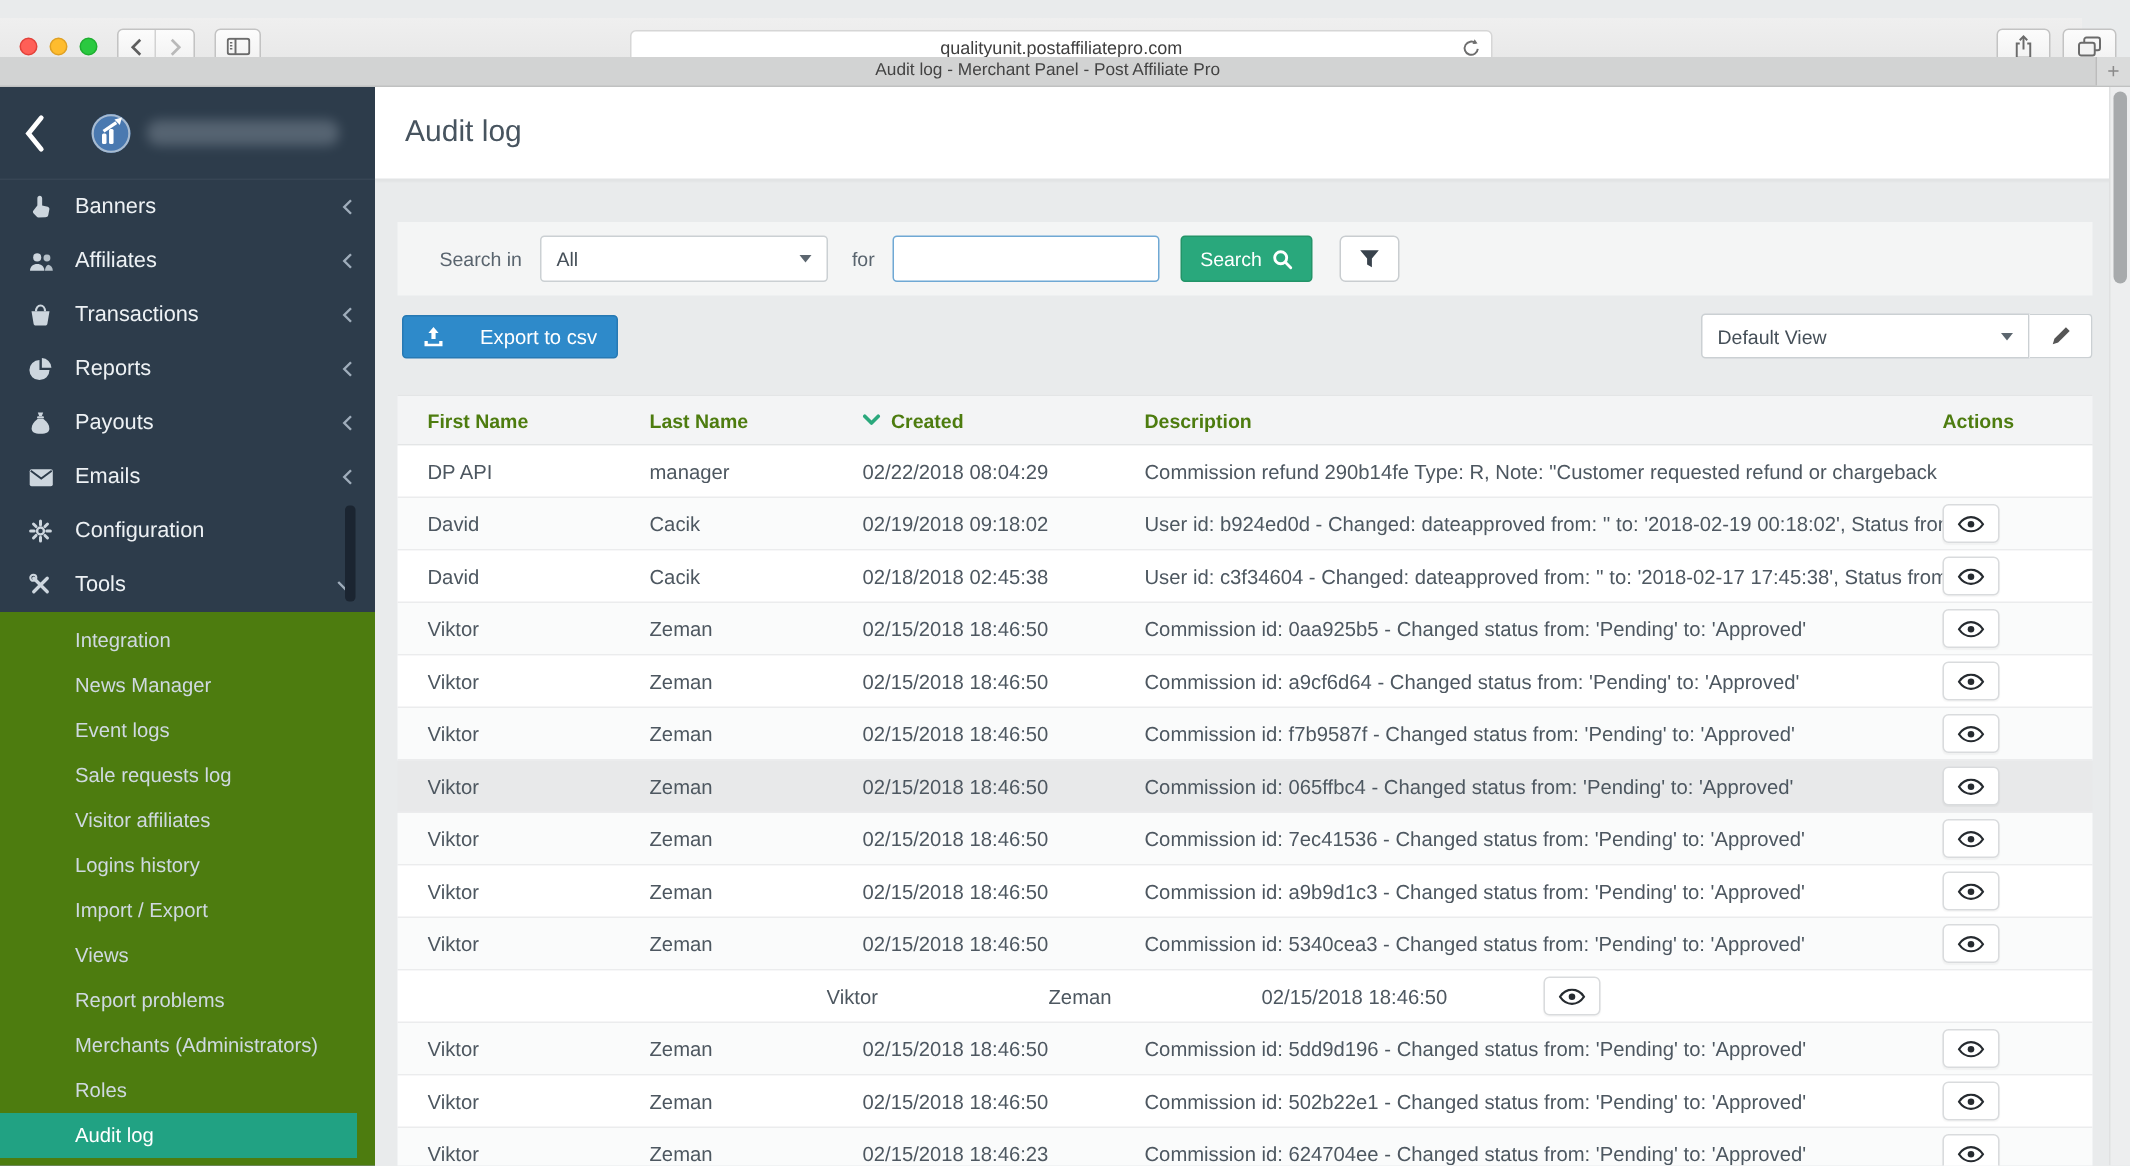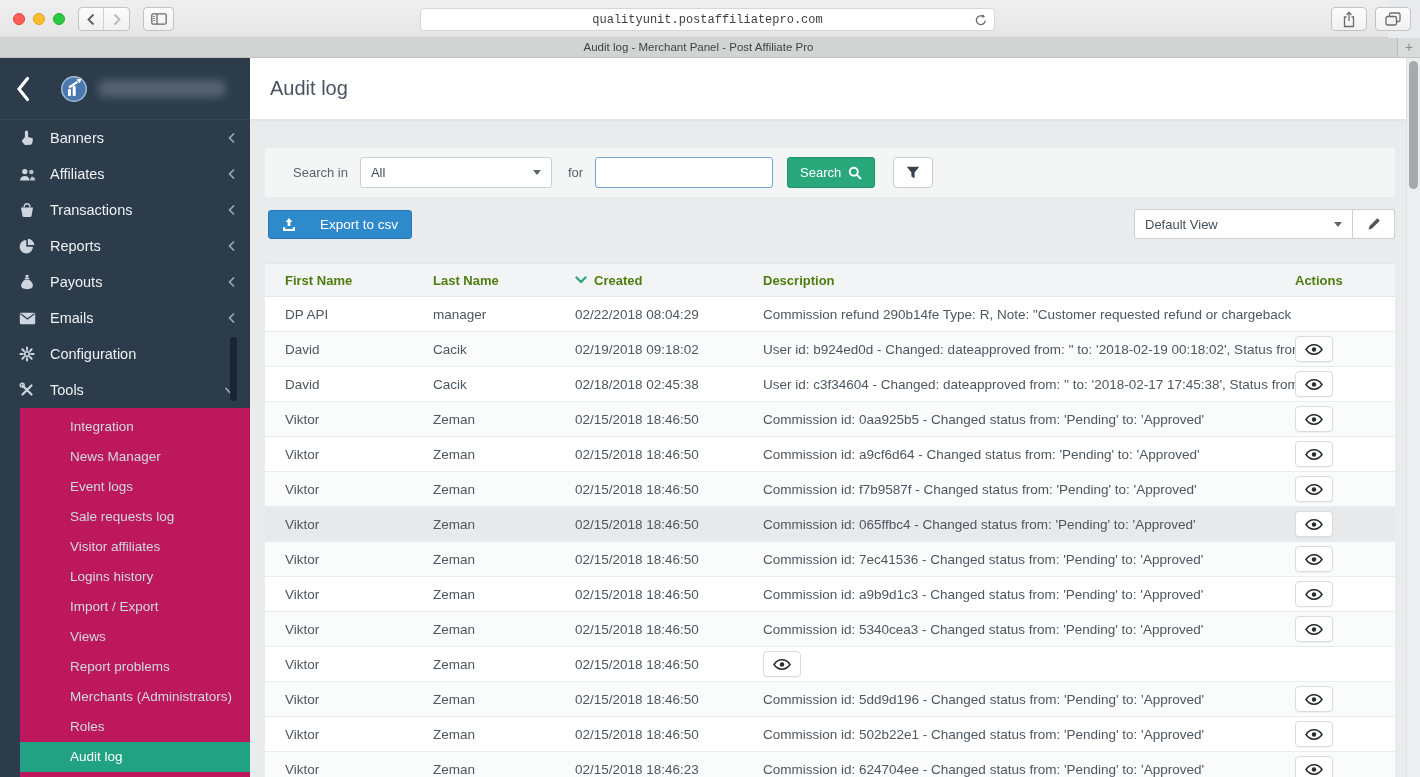--- a/index.html
+++ b/index.html
@@ -1,19 +1,19 @@
 <!DOCTYPE html>
 <html><head>
 <meta charset="utf-8">
 <style>
   * { margin:0; padding:0; box-sizing:border-box; }
   html,body { width:1420px; height:777px; overflow:hidden; font-family:"Liberation Sans",sans-serif; background:#e9ebec; }
 
   
-  .toolbar { position:absolute; top:0; left:0; width:1388px; height:38px; background:linear-gradient(#efefef,#e6e6e6); border-bottom:1px solid #cdcdcd;font-family:Liberation Mono, monospace; }
+  .toolbar { position:absolute; top:12px; left:0; width:1388px; height:38px; background:linear-gradient(#efefef,#e6e6e6); border-bottom:1px solid #cdcdcd; }
   .lights { position:absolute; left:13px; top:13px; display:flex; gap:8px; }
   .light { width:12px; height:12px; border-radius:50%; }
   .light.red { background:#ff5f57; border:1px solid #e24139; }
   .light.yellow { background:#febc2e; border:1px solid #dfa023; }
   .light.green { background:#2ac940; border:1px solid #1eae30; }
   .chrome-btn { position:absolute; top:7px; height:24px; background:linear-gradient(#fcfcfc,#f1f1f1); border:1px solid #c3c3c3; border-radius:4px; display:flex; align-items:center; justify-content:center; }
   .navgroup { left:78px; width:52px; }
   .navgroup .half { width:26px; height:100%; display:flex; align-items:center; justify-content:center; }
   .navgroup .half:first-child { border-right:1px solid #d2d2d2; }
   .sbtoggle { left:143px; width:31px; }
@@ -32,21 +32,21 @@
   .sidebar { position:relative; width:250px; background:#2d3c4b; display:flex; flex-direction:column; flex-shrink:0; }
   .side-head { height:62px; display:flex; align-items:center; border-bottom:1px solid rgba(255,255,255,.05); }
   .back-arrow { width:46px; display:flex; justify-content:center; cursor:pointer; }
   .logo { width:28px; height:28px; margin-left:14px; }
   .brand-blur { margin-left:10px; width:128px; height:17px; border-radius:8px; background:#7e8b98; opacity:.5; filter:blur(4px); }
   .menu { }
   .menu-item { height:36px; display:flex; align-items:center; padding:0 14px 0 18px; cursor:pointer; }
   .mi-icon { width:18px; display:flex; justify-content:center; }
   .mi-label { margin-left:14px; font-size:14.5px; color:#edf1f4; flex:1; }
   .mi-chevron { width:12px; display:flex; justify-content:flex-end; }
-  .submenu { flex:1; background:#be185d; padding-top:4px;margin-left:20px; }
+  .submenu { flex:1; background:#4d7c0f; padding-top:4px; }
   .sub-item { height:30px; line-height:30px; padding-left:50px; font-size:13.5px; color:#cfd9e0; width:238px; cursor:pointer; white-space:nowrap; }
   .sub-item.active { background:#21a283; color:#fff; }
   .side-thumb { position:absolute; left:230px; top:279px; width:7px; height:64px; background:#1b2531; border-radius:3px; }
 
   
   .main { position:relative; flex:1; background:#e9ebec; overflow:hidden; }
   .page-header { height:62px; background:#fff; border-bottom:1px solid #e2e4e5; box-shadow:0 1px 2px rgba(0,0,0,.04); display:flex; align-items:center; padding-left:20px; }
   .page-title { font-size:20px; color:#47545f; }
 
   .search-panel { margin:28px 25px 0 15px; height:49px; background:#f4f5f5; display:flex; align-items:center; padding-left:28px; }
@@ -60,21 +60,21 @@
   .btn-filter { margin-left:18px; width:40px; height:31px; background:#fff; border:1px solid #c9cdd0; border-radius:4px; display:flex; align-items:center; justify-content:center; cursor:pointer; }
 
   .export-row { margin:12px 25px 0 15px; height:30px; display:flex; align-items:center; justify-content:space-between; }
   .btn-export { height:29px; margin-left:3px; padding:0 13px; background:#2e8aca; border:1px solid #2779b3; border-radius:3px; color:#fff; font-size:13.5px; display:flex; align-items:center; gap:24px; cursor:pointer; }
   .view-group { display:flex; }
   .view-select { width:219px; height:30px; border-radius:3px 0 0 3px; }
   .btn-pencil { width:42px; height:30px; background:#fff; border:1px solid #cbd0d3; border-left:none; border-radius:0 3px 3px 0; display:flex; align-items:center; justify-content:center; cursor:pointer; }
 
   .table { margin:24px 25px 0 15px; }
   .t-head { height:34px; background:#f3f4f5; border-top:1px solid #e3e5e6; border-bottom:1px solid #e3e5e6; display:flex; align-items:center; padding:0 20px; font-size:13px; font-weight:bold; color:#4d7c0f; }
-  .t-row { height:35px; background:#fff; border-bottom:1px solid #ebeced; display:flex; align-items:center; padding:0 20px; font-size:13.5px; color:#4d5760; }
+  .t-row { height:35px; background:#fff; border-bottom:1px solid #ebeced; display:flex; align-items:center; padding:0 20px; font-size:13.5px; color:#4d5760;justify-content:center; }
   .t-row:nth-child(even) { background:#fafbfb; }
   .t-row.hover { background:#e8e9ea; }
   .c1 { width:148px; } .c2 { width:142px; } .c3 { width:188px; }
   .c4 { width:532px; overflow:hidden; white-space:nowrap; }
   .c5 { width:80px; }
   .cell { overflow:hidden; white-space:nowrap; }
   .created-head { display:flex; align-items:center; gap:7px; }
   .eye-btn { width:38px; height:26px; background:#fff; border:1px solid #d9dbdd; border-radius:4px; display:flex; align-items:center; justify-content:center; cursor:pointer; box-shadow:0 1px 1px rgba(0,0,0,.04); }
 
   .page-scroll { position:absolute; right:0; top:0; width:14px; height:719px; background:#edeeef; border-left:1px solid #e0e1e2; }

